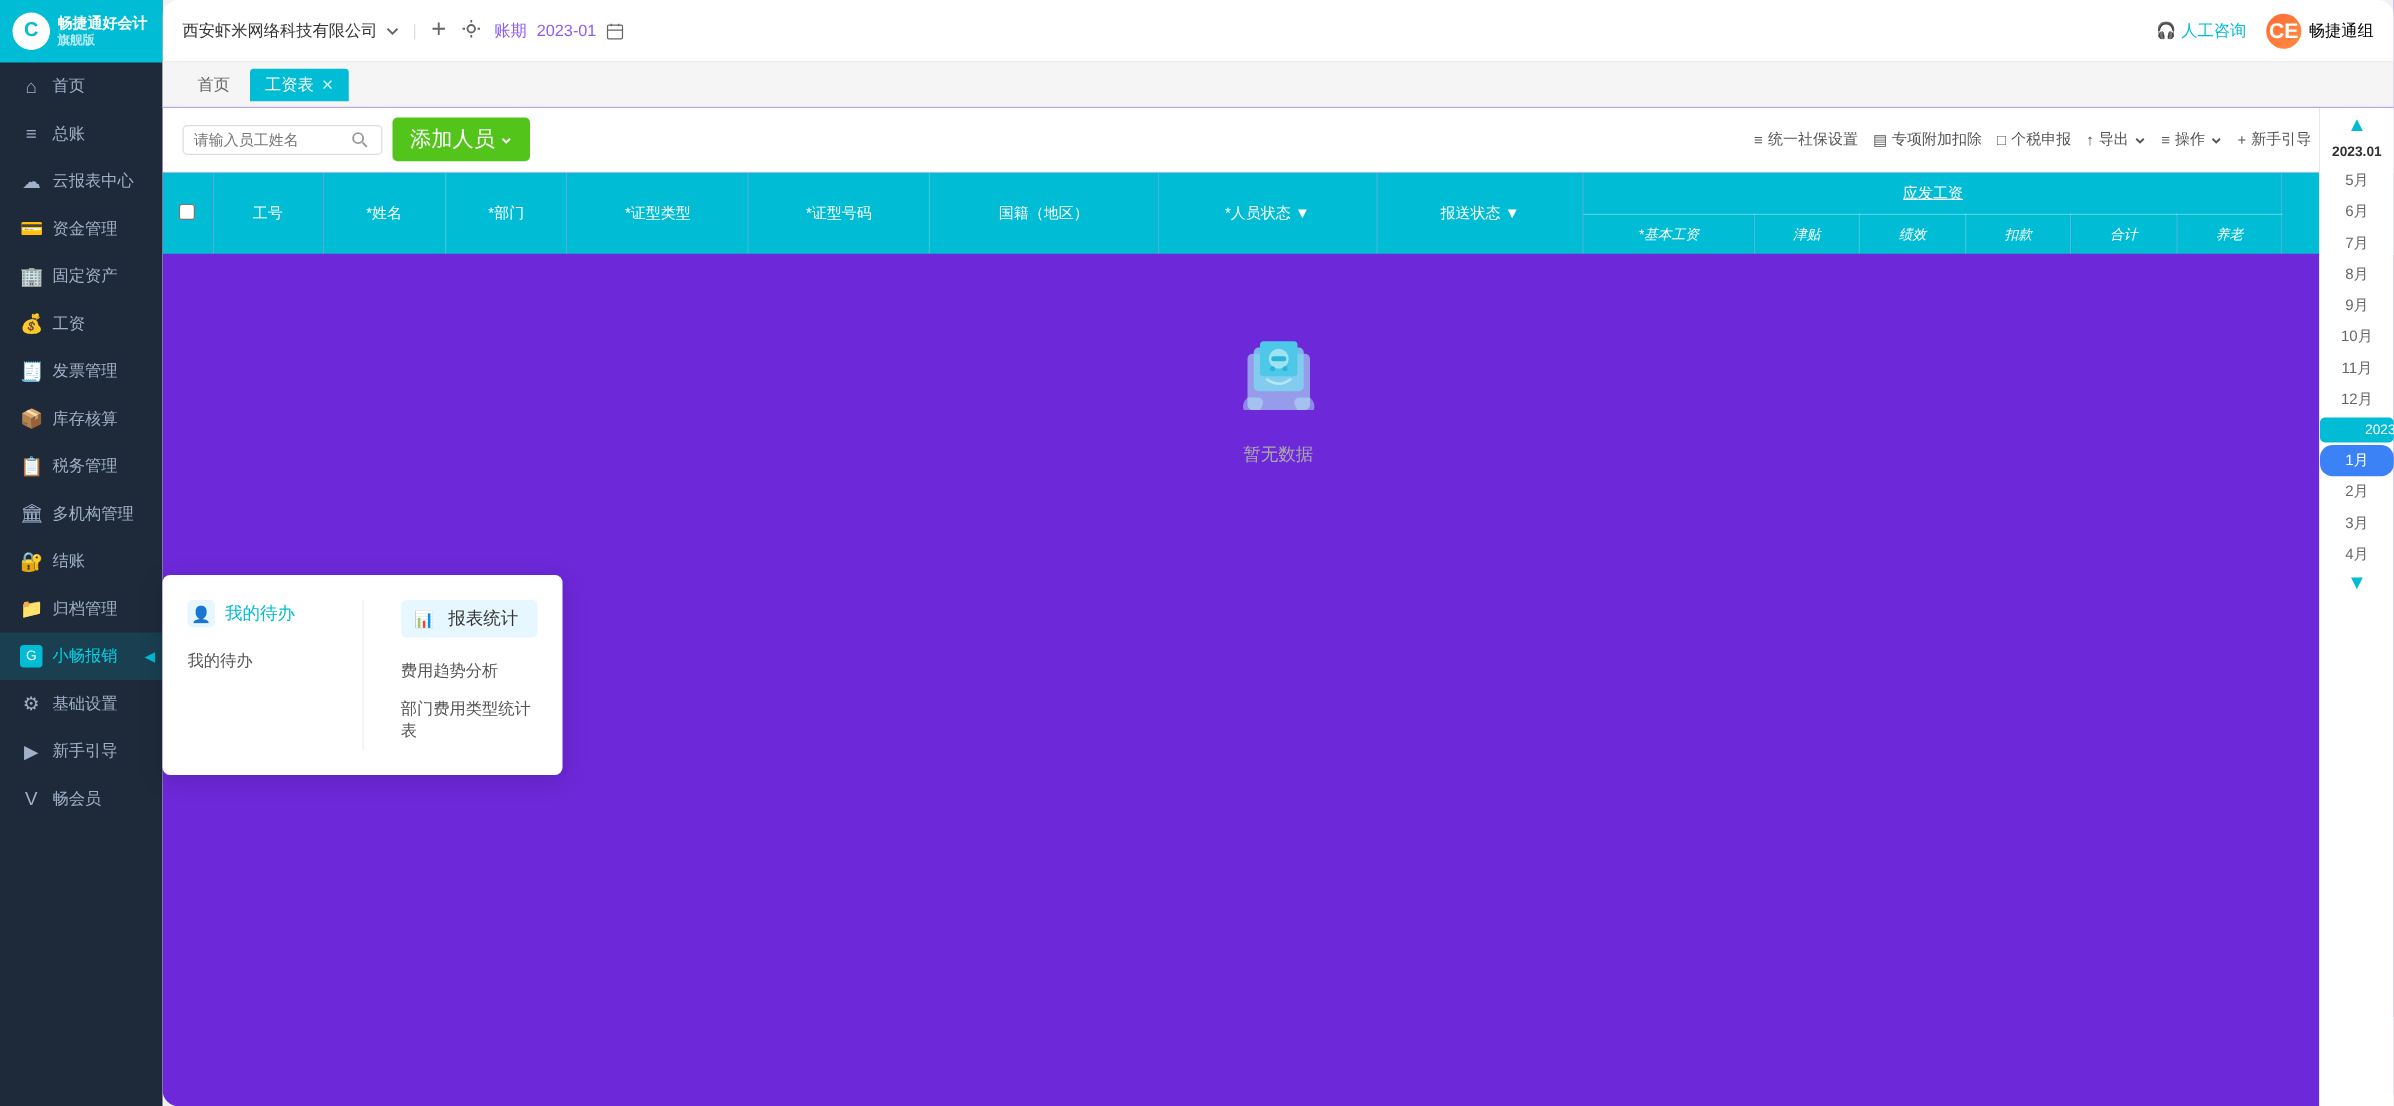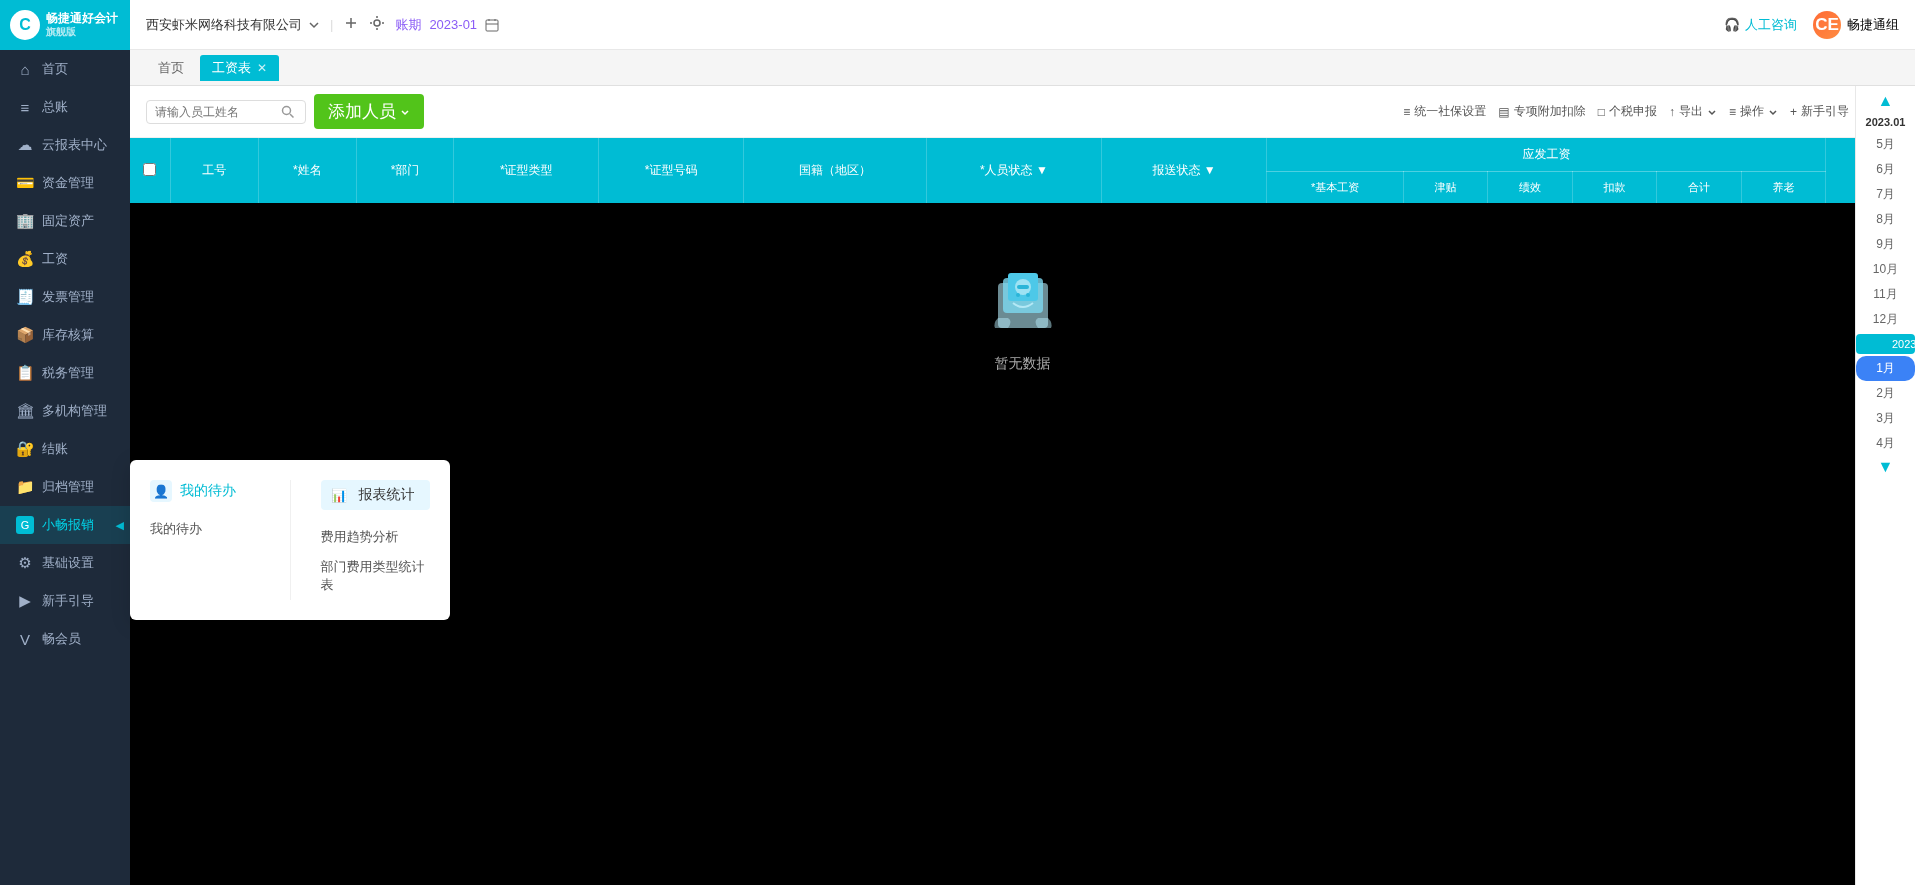--- a/index.html
+++ b/index.html
@@ -52,20 +52,21 @@
     }
     .sidebar-item.active { background: rgba(0,188,212,0.15); color: #00d4e8; }
     .sidebar-item-icon { font-size: 15px; width: 18px; text-align: center; }
 
     
     .main {
       flex: 1;
       display: flex;
       flex-direction: column;
       overflow: hidden;
+      border-radius: 13px;
     }
 
     
     .topbar {
       background: white;
       height: 50px;
       display: flex;
       align-items: center;
       padding: 0 16px;
       border-bottom: 1px solid #e8e8e8;
@@ -148,21 +149,21 @@
       cursor: pointer;
       opacity: 0.8;
     }
 
     
     .content {
       flex: 1;
       display: flex;
       flex-direction: column;
       overflow: hidden;
-      background: #000000;
+      background: #6d28d9;
     }
 
     
     .toolbar {
       padding: 8px 16px;
       display: flex;
       align-items: center;
       gap: 8px;
       background: white;
       border-bottom: 1px solid #f0f0f0;
@@ -229,27 +230,29 @@
       padding: 8px 10px;
       font-size: 12px;
       font-weight: normal;
       text-align: center;
       border-right: 1px solid rgba(255,255,255,0.2);
       white-space: nowrap;
     }
     .salary-table th.sub-header {
       background: #00bcd4;
       font-size: 11px;
+      font-style: italic;
     }
     .header-group {
       background: #00bcd4;
       color: white;
       text-align: center;
       font-size: 12px;
       border-bottom: 1px solid rgba(255,255,255,0.3);
+      text-decoration: underline;
     }
     .checkbox-th {
       width: 40px;
       background: #00bcd4;
       padding: 8px;
       text-align: center;
     }
 
     
     .empty-state {

